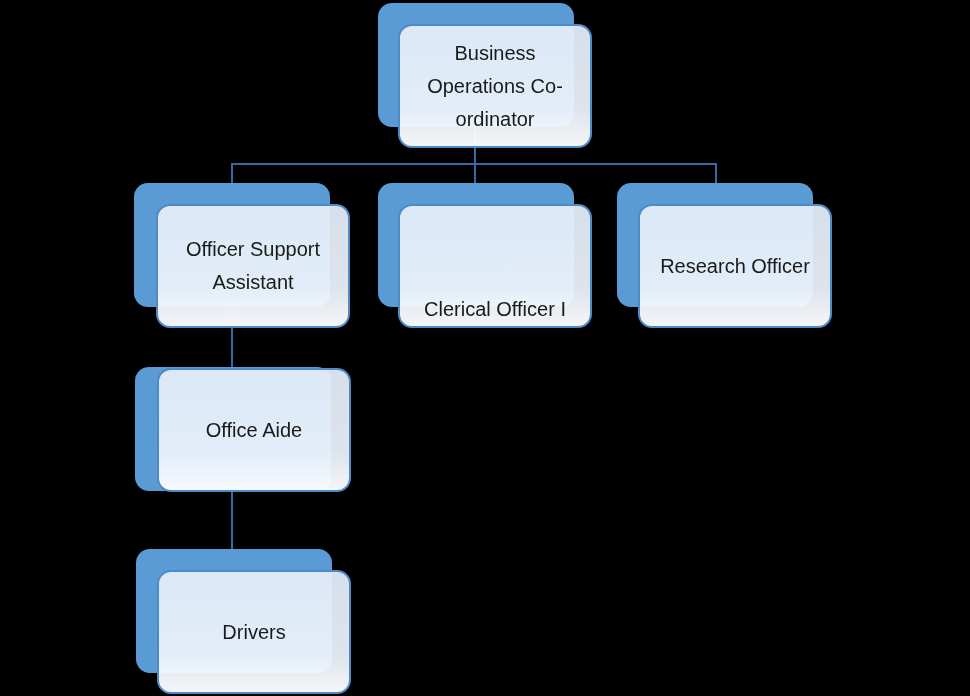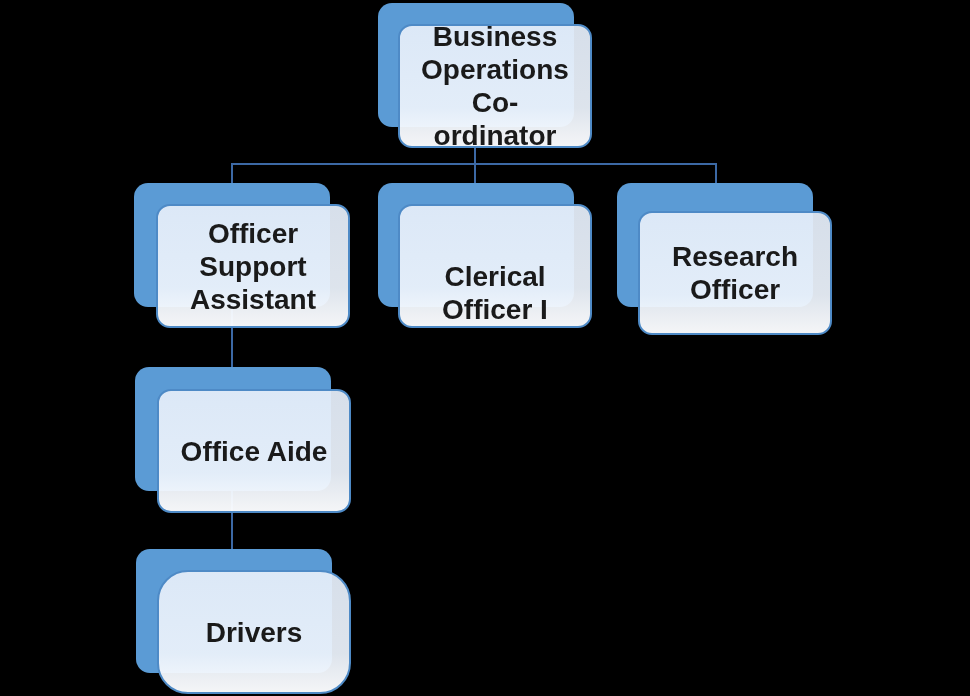--- a/index.html
+++ b/index.html
@@ -47,38 +47,37 @@
       rgba(235,242,251,0.94) 68%,
       rgba(252,253,255,0.97) 100%);
     z-index: 3;
     display: flex;
     align-items: center;
     justify-content: center;
   }
   .label {
     width: 150px;
     text-align: center;
-    font-size: 28px;
+    font-size: 20px;
     line-height: 33px;
     color: var(--c-text);
-    font-weight: bold;
   }
   
   .b-root { left: 378px; top: 3px; }
   .f-root { left: 398px; top: 24px; }
   .b-osa  { left: 134px; top: 183px; }
   .f-osa  { left: 156px; top: 204px; }
   .b-cler { left: 378px; top: 183px; }
   .f-cler { left: 398px; top: 204px; align-items: flex-end; }
   .b-res  { left: 617px; top: 183px; }
-  .f-res  { left: 638px; top: 211px; }
+  .f-res  { left: 638px; top: 204px; }
   .b-aide { left: 135px; top: 367px; }
-  .f-aide { left: 157px; top: 389px; }
+  .f-aide { left: 157px; top: 368px; }
   .b-drv  { left: 136px; top: 549px; }
-  .f-drv  { left: 157px; top: 570px; border-radius: 31px; }
+  .f-drv  { left: 157px; top: 570px; }
 </style>
 </head>
 <body>
 
 <div class="stage">
 
   <svg class="connectors" width="970" height="696">
     <line x1="475" y1="100" x2="475" y2="186"></line>
     <line x1="231" y1="164" x2="717" y2="164"></line>
     <line x1="232" y1="163" x2="232" y2="186"></line>

